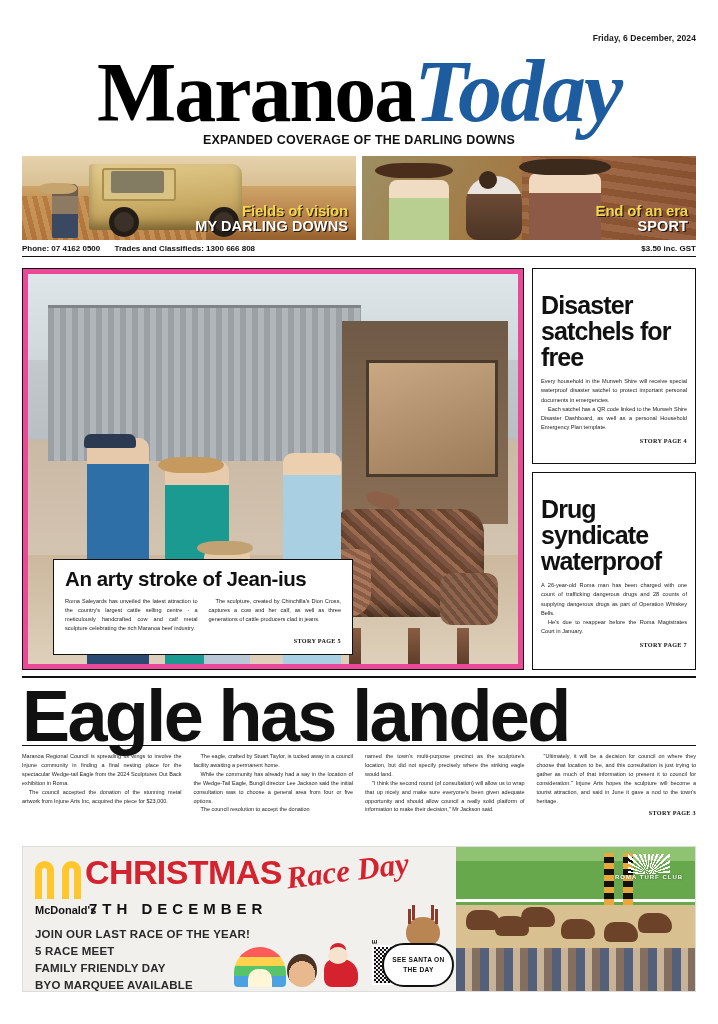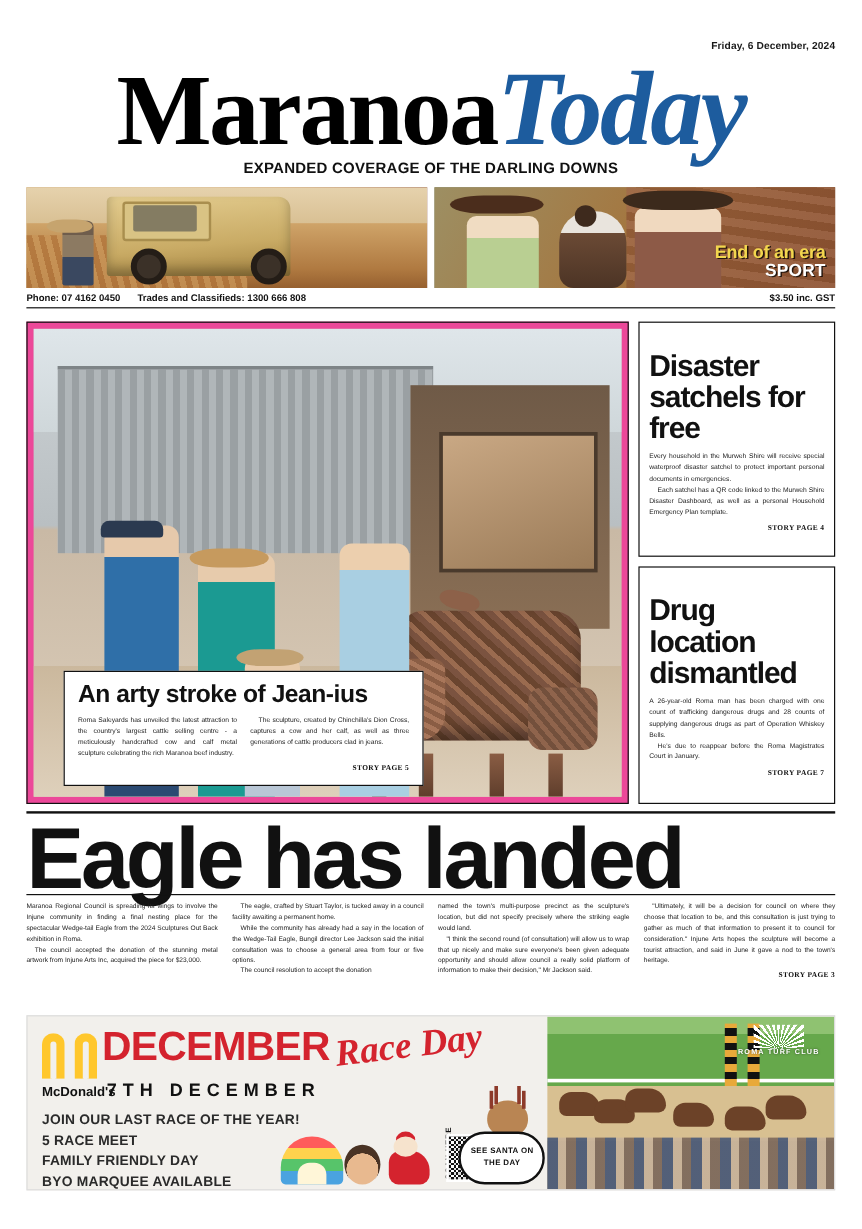--- a/index.html
+++ b/index.html
@@ -349,40 +349,44 @@
       <div class="pl-sky"></div>
       <div class="pl-field"></div>
       <div class="pl-furrow"></div>
       <div class="pl-truck"></div>
       <div class="pl-cab"></div>
       <div class="pl-win"></div>
       <div class="pl-wheel1"></div>
       <div class="pl-wheel2"></div>
       <div class="pl-boy"></div>
       <div class="pl-hat"></div>
+      <div class="promo-txt">
+        <div class="promo-kicker">Fields of vision</div>
+        <div class="promo-sub">MY DARLING DOWNS</div>
+      </div>
     </div>
     <div class="promo promo-right">
       <div class="pr-sky"></div>
       <div class="pr-rock"></div>
       <div class="pr-horse"></div>
       <div class="pr-hspot"></div>
       <div class="pr-woman"></div>
       <div class="pr-what"></div>
       <div class="pr-man"></div>
       <div class="pr-mhat"></div>
       <div class="promo-txt">
         <div class="promo-kicker">End of an era</div>
         <div class="promo-sub">SPORT</div>
       </div>
     </div>
   </div>
 
   <div class="infobar">
     <div class="left">
-      <span>Phone: 07 4162 0450</span>
+      <span>Phone: 07 4162 0500</span>
       <span>Trades and Classifieds: 1300 666 808</span>
     </div>
     <div>$3.50 inc. GST</div>
   </div>
 
   <div class="lead">
     <div class="lead-photo">
       <div class="lp-sky"></div>
       <div class="lp-shed"></div>
       <div class="lp-shed2"></div>
@@ -421,21 +425,21 @@
   <div class="side side-box s1">
     <div class="side-head">Disaster satchels for free</div>
     <div class="side-body">
       <p>Every household in the Murweh Shire will receive special waterproof disaster satchel to protect important personal documents in emergencies.</p>
       <p class="cap-indent">Each satchel has a QR code linked to the Murweh Shire Disaster Dashboard, as well as a personal Household Emergency Plan template.</p>
     </div>
     <div class="story-ref">STORY PAGE 4</div>
   </div>
 
   <div class="side side-box s2">
-    <div class="side-head">Drug location dismantled</div>
+    <div class="side-head">Drug syndicate waterproof</div>
     <div class="side-body">
       <p>A 26-year-old Roma man has been charged with one count of trafficking dangerous drugs and 28 counts of supplying dangerous drugs as part of Operation Whiskey Bells.</p>
       <p class="cap-indent">He's due to reappear before the Roma Magistrates Court in January.</p>
     </div>
     <div class="story-ref">STORY PAGE 7</div>
   </div>
 
   <div class="bigrule-top"></div>
   <div class="bighead">Eagle has landed</div>
   <div class="bigrule-bot"></div>
@@ -457,21 +461,21 @@
     <div class="col">
       <p class="cap-indent">"Ultimately, it will be a decision for council on where they choose that location to be, and this consultation is just trying to gather as much of that information to present it to council for consideration." Injune Arts hopes the sculpture will become a tourist attraction, and said in June it gave a nod to the town's heritage.</p>
       <div class="story-ref">STORY PAGE 3</div>
     </div>
   </div>
 
   <div class="ad">
     <div class="ad-left">
       <div class="ad-topline">
         <div class="golden-m"></div>
-        <div class="ad-christmas">DECEMBER</div>
+        <div class="ad-christmas">CHRISTMAS</div>
         <div class="ad-raceday">Race Day</div>
       </div>
       <div class="ad-line2">
         <div class="ad-mcd">McDonald's</div>
         <div class="ad-date">7TH DECEMBER</div>
       </div>
       <div class="ad-bullets">
         <div>JOIN OUR LAST RACE OF THE YEAR!</div>
         <div>5 RACE MEET</div>
         <div>FAMILY FRIENDLY DAY</div>

